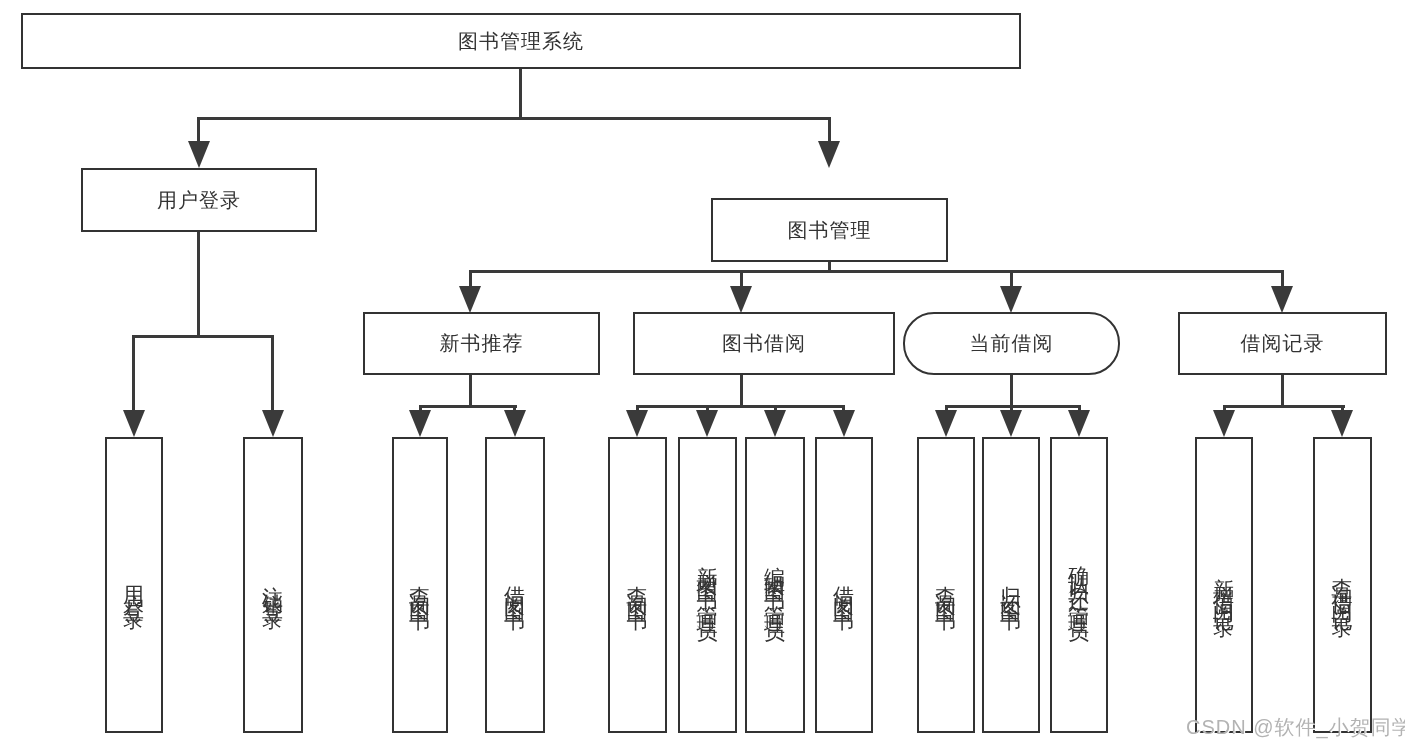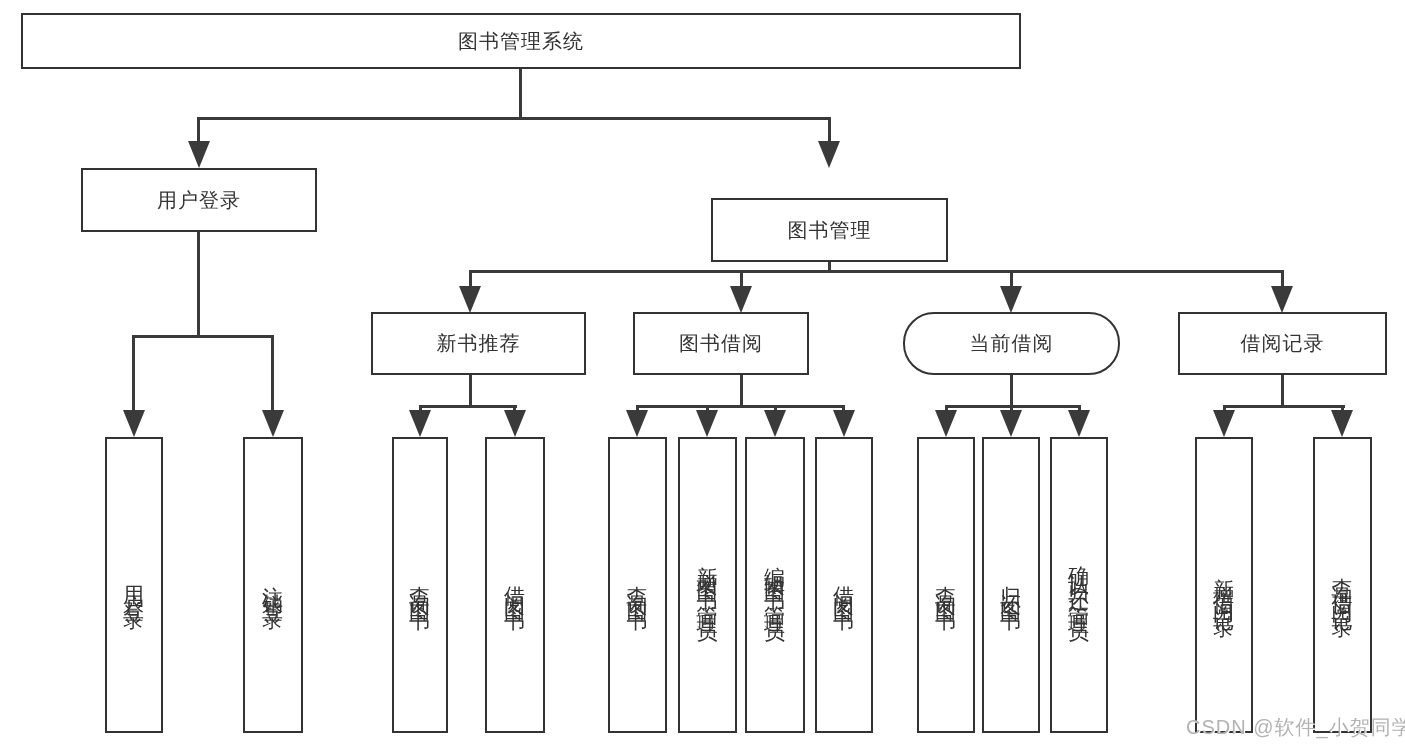--- a/index.html
+++ b/index.html
@@ -139,24 +139,24 @@
     <span class="label">图书管理系统</span>
   </div>
 
   <div class="node hnode" style="left:81px; top:168px; width:236px; height:64px;">
     <span class="label">用户登录</span>
   </div>
   <div class="node hnode" style="left:711px; top:168px; width:237px; height:64px;margin-top:30px;">
     <span class="label">图书管理</span>
   </div>
 
-  <div class="node hnode" style="left:371px; top:312px; width:215px; height:63px;">
+  <div class="node hnode" style="left:363px; top:312px; width:237px; height:63px;">
     <span class="label">新书推荐</span>
   </div>
-  <div class="node hnode" style="left:633px; top:312px; width:176px; height:63px;">
+  <div class="node hnode" style="left:633px; top:312px; width:262px; height:63px;">
     <span class="label">图书借阅</span>
   </div>
   <div class="node hnode" style="left:903px; top:312px; width:217px; height:63px;border-radius:31px;">
     <span class="label">当前借阅</span>
   </div>
   <div class="node hnode" style="left:1178px; top:312px; width:209px; height:63px;">
     <span class="label">借阅记录</span>
   </div>
 
   <div class="node vnode" style="left:105px; top:437px; width:58px; height:296px;">

